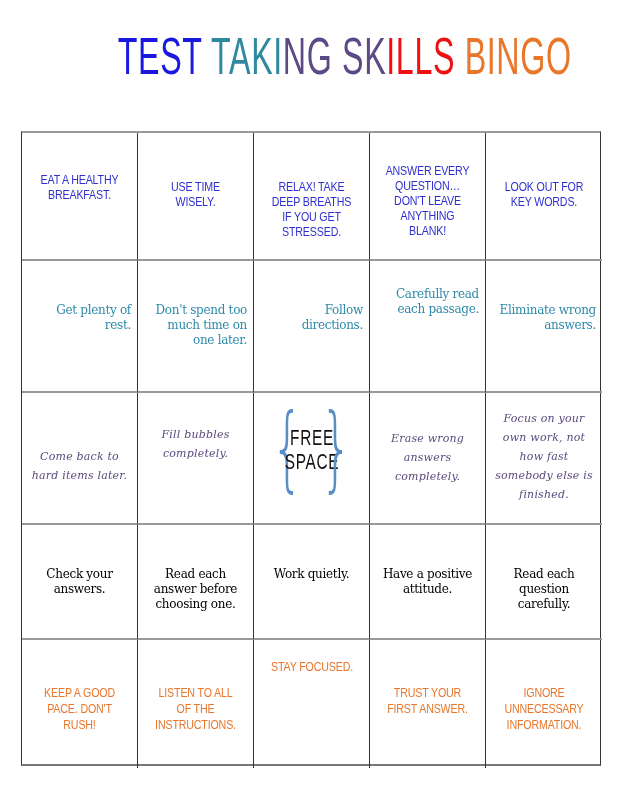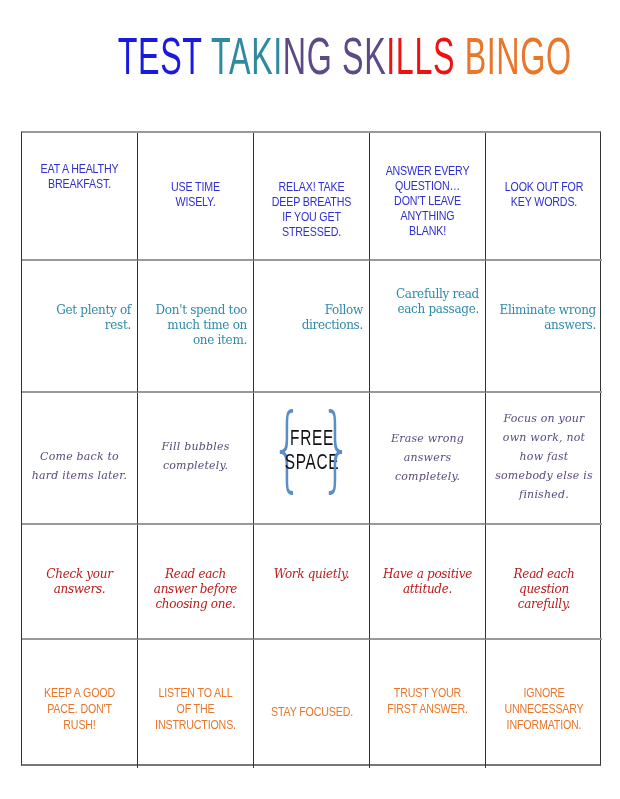--- a/index.html
+++ b/index.html
@@ -87,26 +87,25 @@
     color: #5a4a7e;
     font-family: "DejaVu Serif", serif;
     font-style: italic;
     font-size: 11px;
     line-height: 19px;
     letter-spacing: 0.2px;
   }
 
   
   .r4 .txt {
-    color: #b91c1c;
+    color: #000000;
     font-family: "DejaVu Serif", serif;
     font-size: 12px;
     line-height: 15px;
     letter-spacing: -0.3px;
-    font-style: italic;
   }
 
   
   .r5 .txt {
     color: #e8762b;
     font-family: "Liberation Sans Narrow", "Liberation Sans", sans-serif;
     font-size: 13px;
     line-height: 16px;
     text-transform: uppercase;
     transform: scaleX(0.82);
@@ -146,56 +145,56 @@
 </style>
 </head>
 <body>
 
 <div class="title">
   <span style="color:#1a1adf">TEST </span><span style="color:#2f8aa0">TAKI</span><span style="color:#5c4a86">NG SK</span><span style="color:#ee1111">ILLS </span><span style="color:#e8762b">BINGO</span>
 </div>
 
 <div class="grid">
 
-  <div class="cell r1" style="padding-top:28px">
+  <div class="cell r1" style="padding-top:39px">
       <span class="txt">EAT A HEALTHY BREAKFAST.</span>
     </div>
   <div class="cell r1" style="padding-top:46px">
       <span class="txt">USE TIME WISELY.</span>
     </div>
   <div class="cell r1" style="padding-top:46px">
       <span class="txt">RELAX! TAKE DEEP BREATHS IF YOU GET STRESSED.</span>
     </div>
   <div class="cell r1" style="padding-top:30px">
       <span class="txt">ANSWER EVERY QUESTION…DON'T LEAVE ANYTHING BLANK!</span>
     </div>
   <div class="cell r1 lastcol" style="padding-top:46px">
       <span class="txt">LOOK OUT FOR KEY WORDS.</span>
     </div>
 
   <div class="cell r2" style="padding-top:42px">
       <span class="txt">Get plenty of rest.</span>
     </div>
   <div class="cell r2" style="padding-top:42px">
-      <span class="txt">Don't spend too much time on one item.</span>
+      <span class="txt">Don't spend too much time on one later.</span>
     </div>
   <div class="cell r2" style="padding-top:42px">
       <span class="txt">Follow directions.</span>
     </div>
   <div class="cell r2" style="padding-top:26px">
       <span class="txt">Carefully read each passage.</span>
     </div>
   <div class="cell r2 lastcol" style="padding-top:42px">
       <span class="txt">Eliminate wrong answers.</span>
     </div>
 
   <div class="cell r3" style="padding-top:54px">
       <span class="txt">Come back to hard items later.</span>
     </div>
-  <div class="cell r3" style="padding-top:44px">
+  <div class="cell r3" style="padding-top:32px">
       <span class="txt">Fill bubbles completely.</span>
     </div>
   <div class="cell" style="padding:0">
     <div class="free">
       <span class="brace left">{</span>
       <div class="free-text">
         <div>FREE</div>
         <div>SPACE</div>
       </div>
       <span class="brace right">}</span>
@@ -223,21 +222,21 @@
   <div class="cell r4 lastcol" style="padding-top:42px">
       <span class="txt">Read each question carefully.</span>
     </div>
 
   <div class="cell r5 lastrow" style="padding-top:45px">
       <span class="txt">KEEP A GOOD PACE. DON'T RUSH!</span>
     </div>
   <div class="cell r5 lastrow" style="padding-top:45px">
       <span class="txt">LISTEN TO ALL OF THE INSTRUCTIONS.</span>
     </div>
-  <div class="cell r5 lastrow" style="padding-top:64px">
+  <div class="cell r5 lastrow" style="padding-top:19px">
       <span class="txt">STAY FOCUSED.</span>
     </div>
   <div class="cell r5 lastrow" style="padding-top:45px">
       <span class="txt">TRUST YOUR FIRST ANSWER.</span>
     </div>
   <div class="cell r5 lastrow lastcol" style="padding-top:45px">
       <span class="txt">IGNORE UNNECESSARY INFORMATION.</span>
     </div>
 </div>
 

